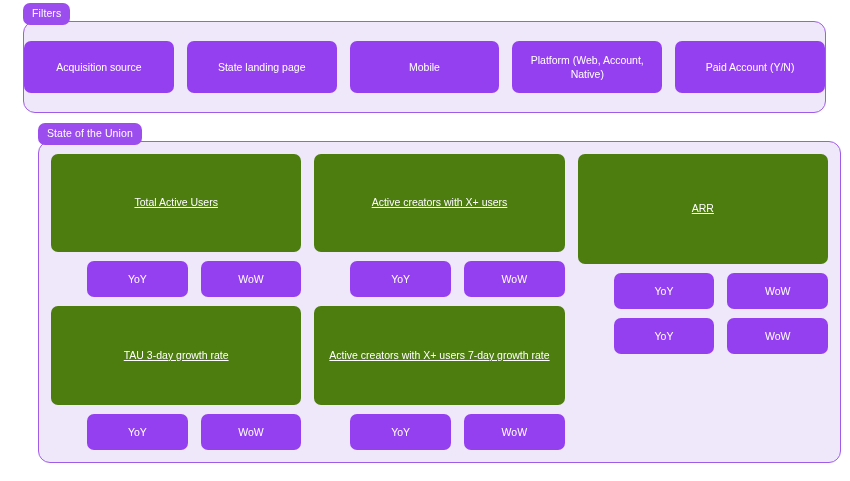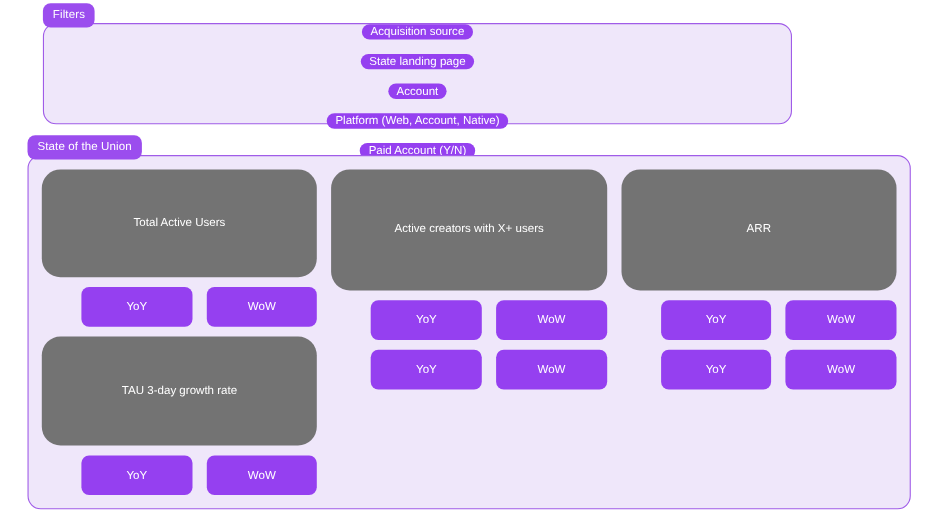--- a/index.html
+++ b/index.html
@@ -38,78 +38,78 @@
   .panel {
     background: #efe7fa;
     border: 1.5px solid #a05ce8;
     border-radius: 12px;
     box-sizing: border-box;
     position: relative;
     z-index: 1;
   }
 
   
-  #filters-section { left: 39px; top: 3px; }
+  #filters-section { left: 23px; top: 3px; }
   #filters-panel {
-    width: 681px;
+    width: 803px;
     height: 92px;
     margin-top: -4px;
     display: flex;
     align-items: center;
     padding: 0 0;
     gap: 13px;
-    flex-direction: column;
   }
   .filter-chip {
     flex: 1 1 0;
     height: 52px;
     background: #9540f0;
     border-radius: 7px;
     color: #ffffff;
     font-size: 10.5px;
     line-height: 14px;
     display: flex;
     align-items: center;
     justify-content: center;
     text-align: center;
     padding: 0 8px;
     box-sizing: border-box;
   }
 
   
-  #sotu-section { left: 25px; top: 123px; }
+  #sotu-section { left: 38px; top: 123px; }
   #sotu-panel {
     width: 803px;
     height: 322px;
     margin-top: -4px;
     display: flex;
     padding: 12px 12px;
     gap: 13px;
     box-sizing: border-box;
   }
   .metric-col {
     flex: 1 1 0;
     display: flex;
     flex-direction: column;
     gap: 9px;
     min-width: 0;
   }
   .metric-card {
-    background: #737373;
-    border-radius: 17px;
+    background: #4d7c0f;
+    border-radius: 7px;
     color: #ffffff;
     font-size: 10.5px;
     line-height: 15px;
     height: 110px;
     display: flex;
     align-items: center;
     justify-content: center;
     text-align: center;
     padding: 0 14px;
     box-sizing: border-box;
+    text-decoration: underline;
   }
   .compare-row {
     display: flex;
     gap: 13px;
     padding-left: 36px;
   }
   .compare-btn {
     flex: 1 1 0;
     height: 36px;
     background: #9540f0;
@@ -124,21 +124,21 @@
   }
 </style>
 </head>
 <body>
 
 <div class="section" id="filters-section">
   <div class="badge">Filters</div>
   <div class="panel" id="filters-panel">
     <div class="filter-chip">Acquisition source</div>
     <div class="filter-chip">State landing page</div>
-    <div class="filter-chip">Account</div>
+    <div class="filter-chip">Mobile</div>
     <div class="filter-chip">Platform (Web, Account, Native)</div>
     <div class="filter-chip">Paid Account (Y/N)</div>
   </div>
 </div>
 
 <div class="section" id="sotu-section">
   <div class="badge">State of the Union</div>
   <div class="panel" id="sotu-panel">
 
     <div class="metric-col">
@@ -153,20 +153,21 @@
         <div class="compare-btn">WoW</div>
       </div>
     </div>
 
     <div class="metric-col">
       <div class="metric-card">Active creators with X+ users</div>
       <div class="compare-row">
         <div class="compare-btn">YoY</div>
         <div class="compare-btn">WoW</div>
       </div>
+      <div class="metric-card">Active creators with X+ users 7-day growth rate</div>
       <div class="compare-row">
         <div class="compare-btn">YoY</div>
         <div class="compare-btn">WoW</div>
       </div>
     </div>
 
     <div class="metric-col">
       <div class="metric-card">ARR</div>
       <div class="compare-row">
         <div class="compare-btn">YoY</div>

